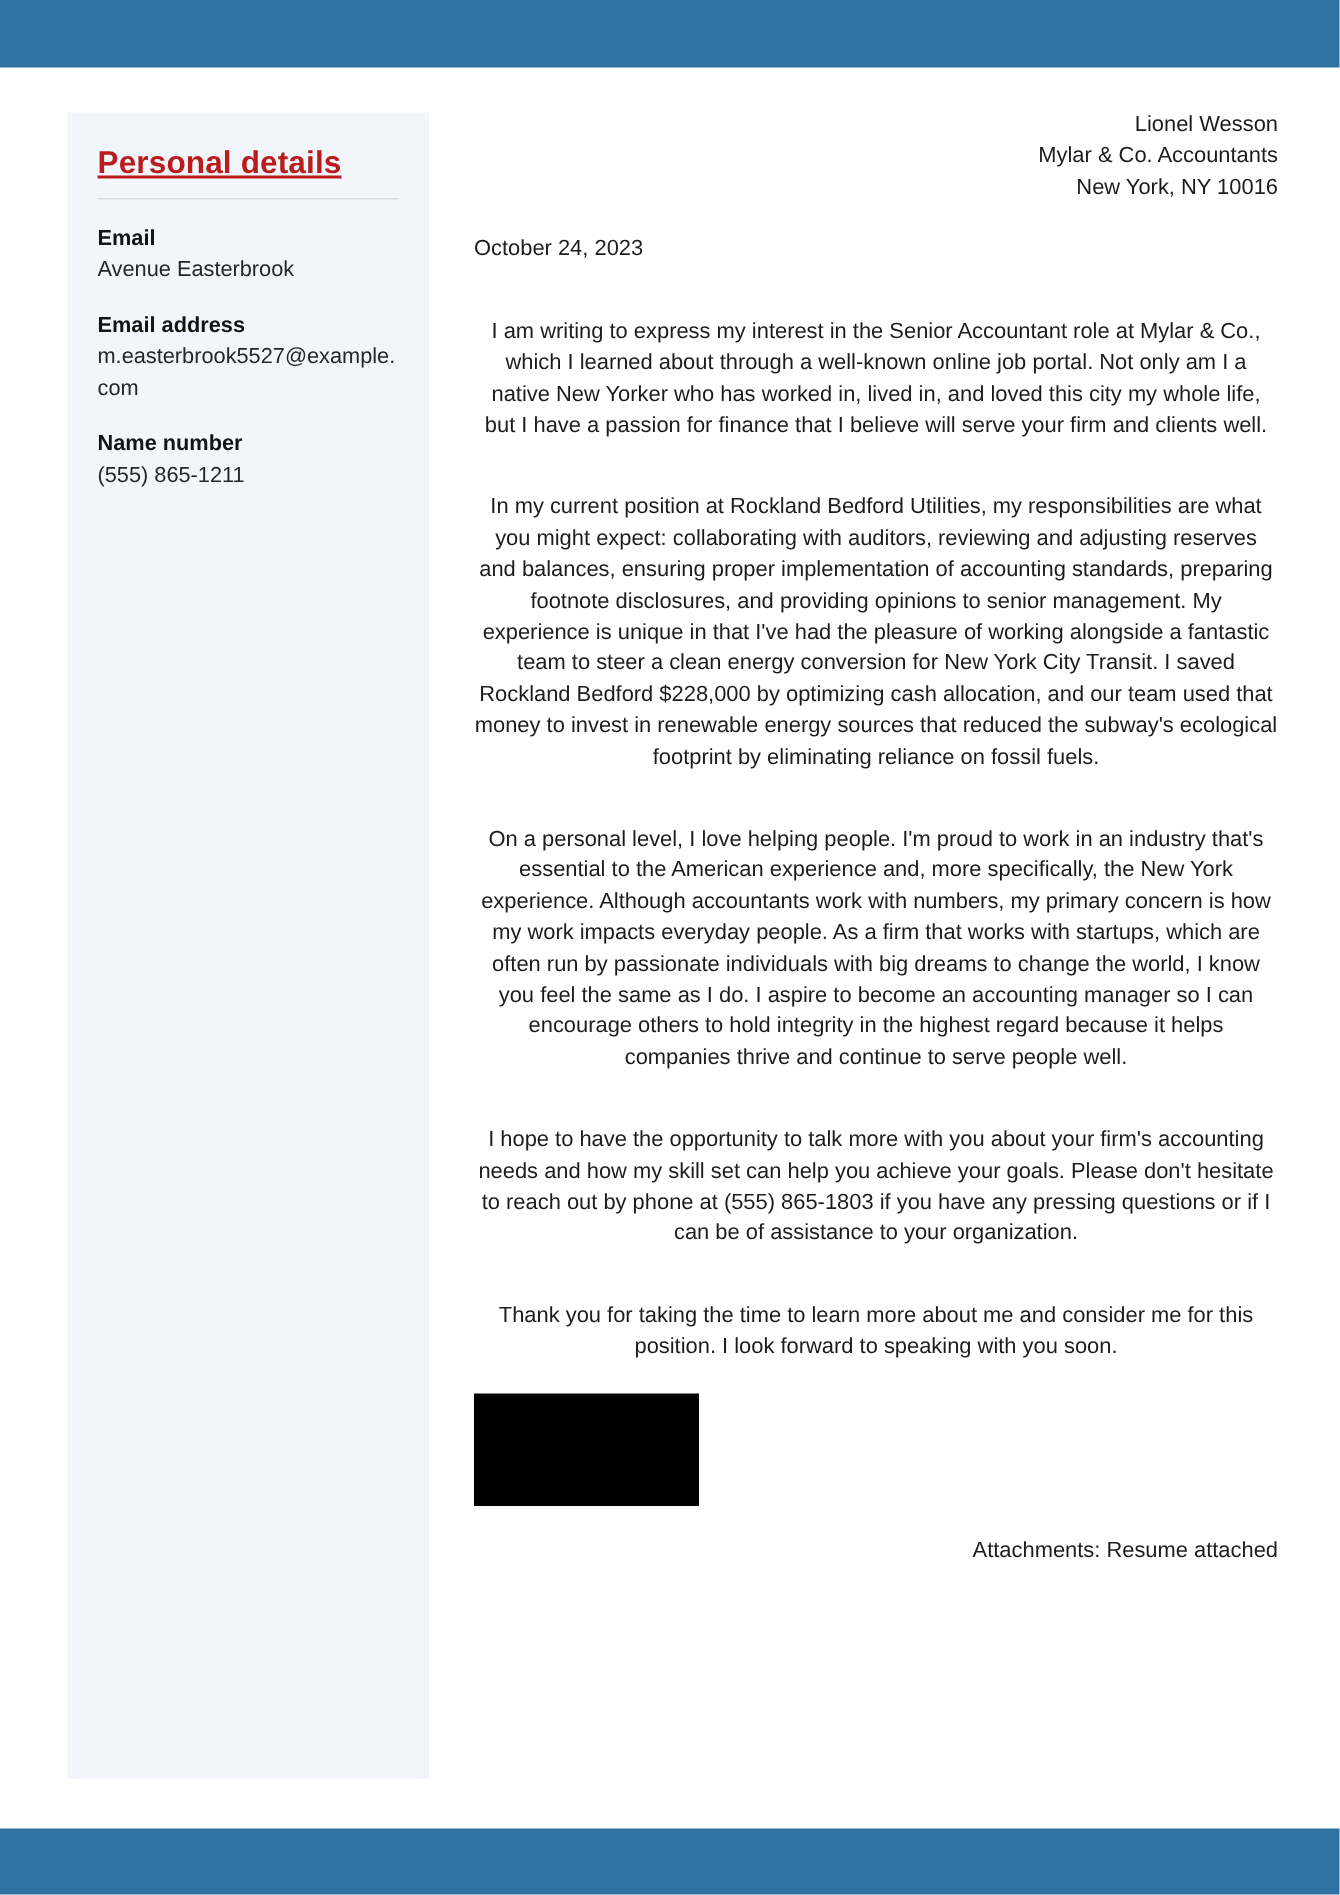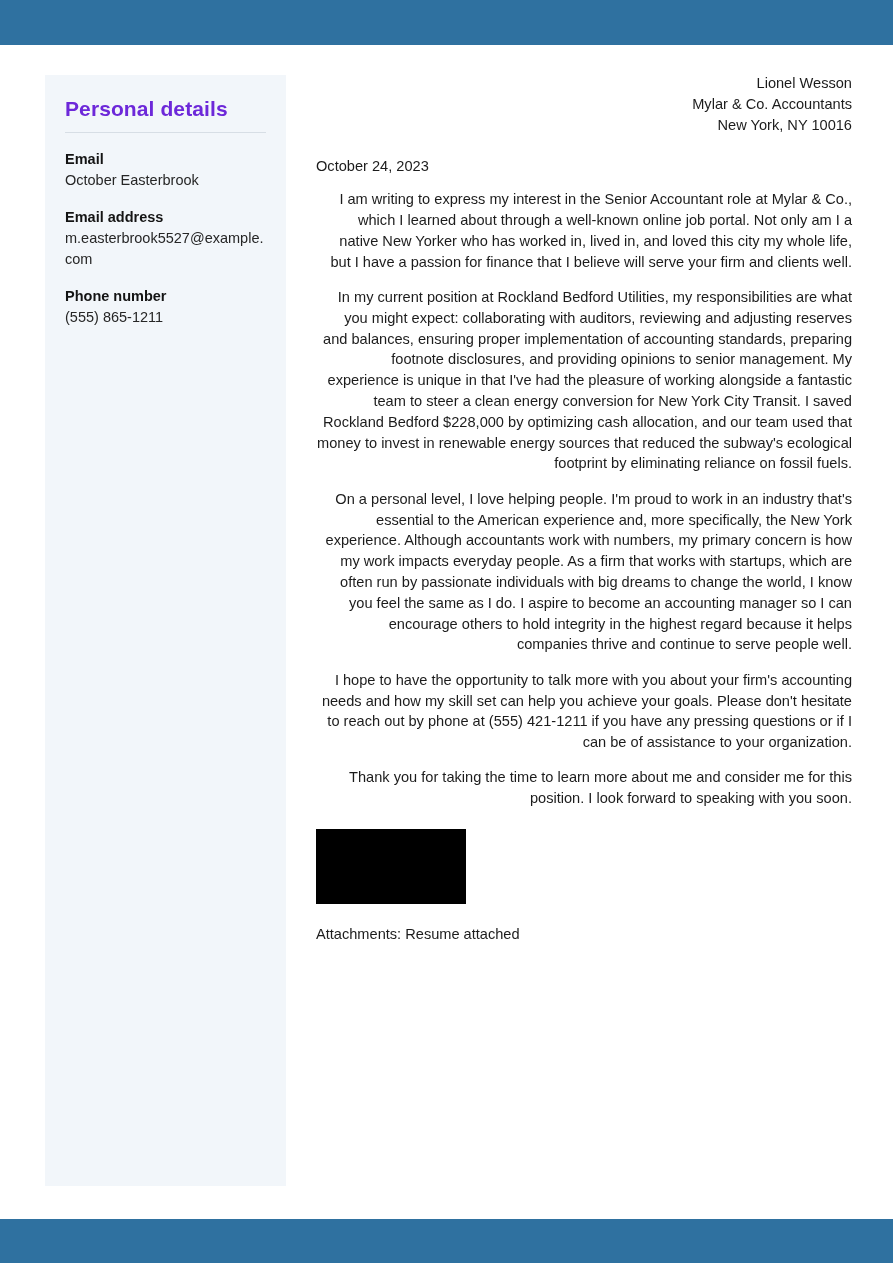--- a/index.html
+++ b/index.html
@@ -48,23 +48,24 @@
     top: 30px;
     width: 241px;
     height: 1111px;
     background: #f2f6fa;
     box-sizing: border-box;
     padding: 22px 20px 0 20px;
   }
   .sidebar-title {
     font-size: 21px;
     font-weight: bold;
-    color: #6d28d9;
+    color: #b91c1c;
     margin: 0 0 11px 0;
     letter-spacing: 0.1px;
+    text-decoration: underline;
   }
   .sidebar-divider {
     height: 1px;
     background: #d7dee5;
     margin: 0 0 16px 0;
   }
   .field {
     margin-bottom: 16px;
   }
   .field-label {
@@ -92,78 +93,79 @@
     color: #1c1c1c;
   }
   .addr-line {
     line-height: 20.8px;
     text-align: right;
   }
   .block {
     margin-top: 21px;
   }
   .para {
-    margin-top: 12px;
-    text-align: right;
+    margin-top: 34px;
+    text-align: center;
   }
   .para:first-child {
     margin-top: 0;
   }
   .signature-box {
     margin-top: 20px;
     width: 150px;
     height: 75px;
     background: #000000;
   }
   .attachments {
     margin-top: 20px;
+    text-align: right;
   }
 </style>
 </head>
 <body>
 
 <div class="bar bar-top"></div>
 
 <div class="page">
 
   <aside class="sidebar">
     <h1 class="sidebar-title">Personal details</h1>
     <div class="sidebar-divider"></div>
 
     <div class="field">
       <div class="field-label">Email</div>
-      <div class="field-value">October Easterbrook</div>
+      <div class="field-value">Avenue Easterbrook</div>
     </div>
 
     <div class="field">
       <div class="field-label">Email address</div>
       <div class="field-value">m.easterbrook5527@example.com</div>
     </div>
 
     <div class="field">
-      <div class="field-label">Phone number</div>
+      <div class="field-label">Name number</div>
       <div class="field-value">(555) 865-1211</div>
     </div>
   </aside>
 
   <div class="letter">
 
     <div>
       <div class="addr-line">Lionel Wesson</div>
       <div class="addr-line">Mylar &amp; Co. Accountants</div>
       <div class="addr-line">New York, NY 10016</div>
     </div>
 
     <div class="block">October 24, 2023</div>
 
 
     <p class="para">I am writing to express my interest in the Senior Accountant role at Mylar &amp; Co., which I learned about through a well-known online job portal. Not only am I a native New Yorker who has worked in, lived in, and loved this city my whole life, but I have a passion for finance that I believe will serve your firm and clients well.</p>
     <p class="para">In my current position at Rockland Bedford Utilities, my responsibilities are what you might expect: collaborating with auditors, reviewing and adjusting reserves and balances, ensuring proper implementation of accounting standards, preparing footnote disclosures, and providing opinions to senior management. My experience is unique in that I've had the pleasure of working alongside a fantastic team to steer a clean energy conversion for New York City Transit. I saved Rockland Bedford $228,000 by optimizing cash allocation, and our team used that money to invest in renewable energy sources that reduced the subway's ecological footprint by eliminating reliance on fossil fuels.</p>
     <p class="para">On a personal level, I love helping people. I'm proud to work in an industry that's essential to the American experience and, more specifically, the New York experience. Although accountants work with numbers, my primary concern is how my work impacts everyday people. As a firm that works with startups, which are often run by passionate individuals with big dreams to change the world, I know you feel the same as I do. I aspire to become an accounting manager so I can encourage others to hold integrity in the highest regard because it helps companies thrive and continue to serve people well.</p>
-    <p class="para">I hope to have the opportunity to talk more with you about your firm's accounting needs and how my skill set can help you achieve your goals. Please don't hesitate to reach out by phone at (555) 421-1211 if you have any pressing questions or if I can be of assistance to your organization.</p>
+    <p class="para">I hope to have the opportunity to talk more with you about your firm's accounting needs and how my skill set can help you achieve your goals. Please don't hesitate to reach out by phone at (555) 865-1803 if you have any pressing questions or if I can be of assistance to your organization.</p>
     <p class="para">Thank you for taking the time to learn more about me and consider me for this position. I look forward to speaking with you soon.</p>
 
 
     <div class="signature-box"></div>
 
     <div class="attachments">Attachments: Resume attached</div>
   </div>
 
 </div>
 

